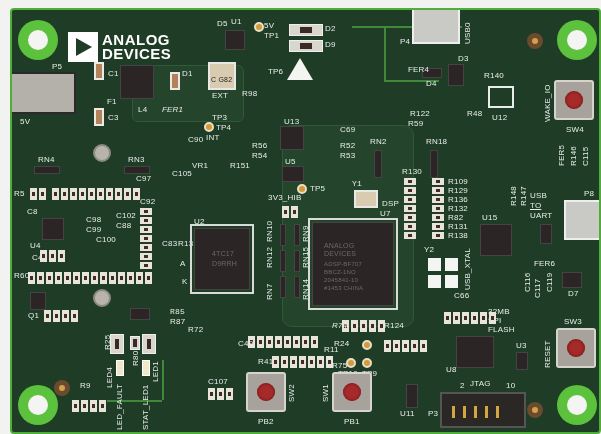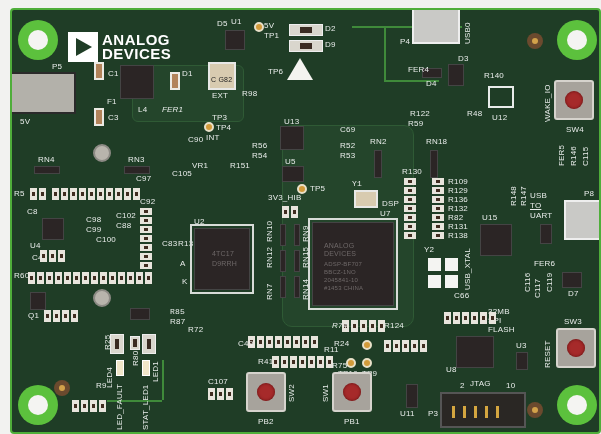--- a/index.html
+++ b/index.html
@@ -353,21 +353,21 @@
   <div class="smd" style="left:130px;top:324px;width:12px;height:18px;"></div>
   <span class="silk v" style="left:92px;top:340px;">R25</span>
   <span class="silk v" style="left:120px;top:356px;">R80</span>
   <span class="silk" style="left:140px;top:316px;padding-left:36px;">R72</span>
   <div class="led" style="left:104px;top:350px;width:6px;height:14px;"></div>
   <div class="led" style="left:130px;top:350px;width:6px;height:14px;"></div>
   <span class="silk v" style="left:94px;top:378px;">LED4</span>
   <span class="silk v" style="left:140px;top:372px;">LED1</span>
   <span class="silk v" style="left:104px;top:420px;">LED_FAULT</span>
   <span class="silk v" style="left:130px;top:420px;">STAT_LED1</span>
-  <span class="silk" style="left:68px;top:372px;margin-left:16px;">R9</span>
+  <span class="silk" style="left:68px;top:372px;">R9</span>
   <div class="rowparts" style="left:60px;top:390px;">
       <span></span>
       <span></span>
       <span></span>
       <span></span>
     </div>
 
   <div class="rowparts" style="left:236px;top:326px;">
       <span></span>
       <span></span>

